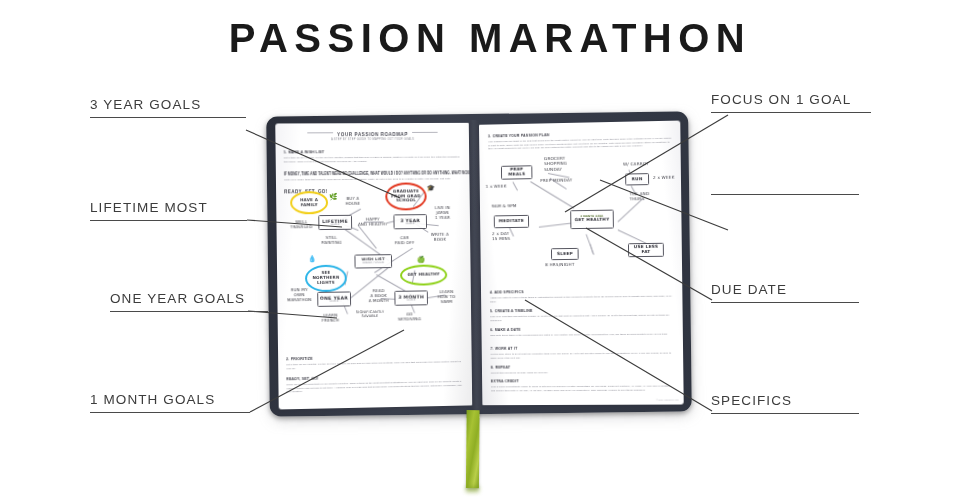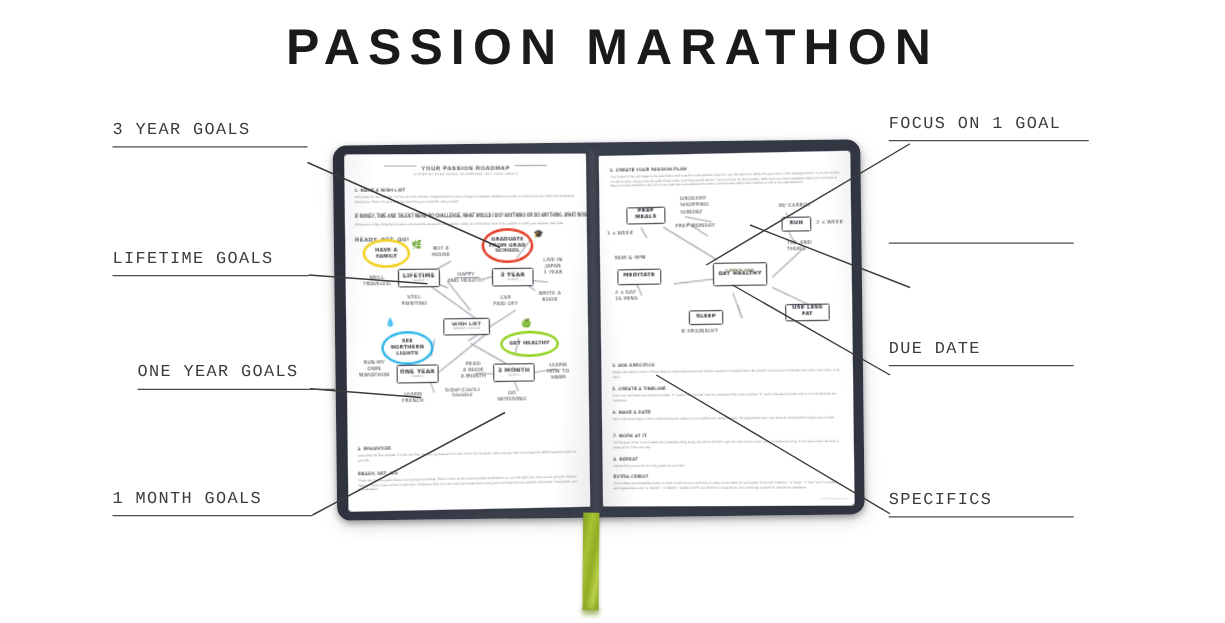--- a/index.html
+++ b/index.html
@@ -18,21 +18,21 @@
   .title{
     position:absolute; left:0; top:18px; width:980px;
     text-align:center;
     font-size:40px; font-weight:700;
     letter-spacing:6.5px;
     color:#1a1a1a;
     line-height:1;
   }
 
   
-  .callout{position:absolute;font-family:Liberation Mono, monospace;}
+  .callout{position:absolute;}
   .callout .ctext{
     font-size:13.5px;
     letter-spacing:1.1px;
     color:#3c3c3c;
     font-weight:400;
     white-space:pre;
     line-height:1.32;
   }
   .callout.left .ctext{text-align:left;}
   .callout.right .ctext{text-align:left;}
@@ -382,40 +382,40 @@
 
       <path d="M712,411 L525,300"></path>
     </g>
   </svg>
 
   <div class="callout left" style="left:90px;top:96px;width:156px;">
     <div class="ctext">3 YEAR GOALS</div>
     <div class="rule"></div>
   </div>
   <div class="callout left" style="left:90px;top:199px;width:157px;">
-    <div class="ctext">LIFETIME GOALS</div>
+    <div class="ctext">LIFETIME MOST</div>
     <div class="rule"></div>
   </div>
   <div class="callout left" style="left:90px;top:290px;width:158px;margin-left:20px;">
     <div class="ctext">ONE YEAR GOALS</div>
     <div class="rule"></div>
   </div>
   <div class="callout left" style="left:90px;top:391px;width:160px;">
     <div class="ctext">1 MONTH GOALS</div>
     <div class="rule"></div>
   </div>
 
   <div class="callout right" style="left:711px;top:91px;width:160px;">
     <div class="ctext">FOCUS ON 1 GOAL</div>
     <div class="rule"></div>
   </div>
   <div class="callout right" style="left:711px;top:191px;width:148px;">
     <div class="rule"></div>
   </div>
-  <div class="callout right" style="left:711px;top:271px;width:148px;">
+  <div class="callout right" style="left:711px;top:281px;width:148px;">
     <div class="ctext">DUE DATE</div>
     <div class="rule"></div>
   </div>
   <div class="callout right" style="left:711px;top:392px;width:148px;">
     <div class="ctext">SPECIFICS</div>
     <div class="rule"></div>
   </div>
 
 </div>
 

